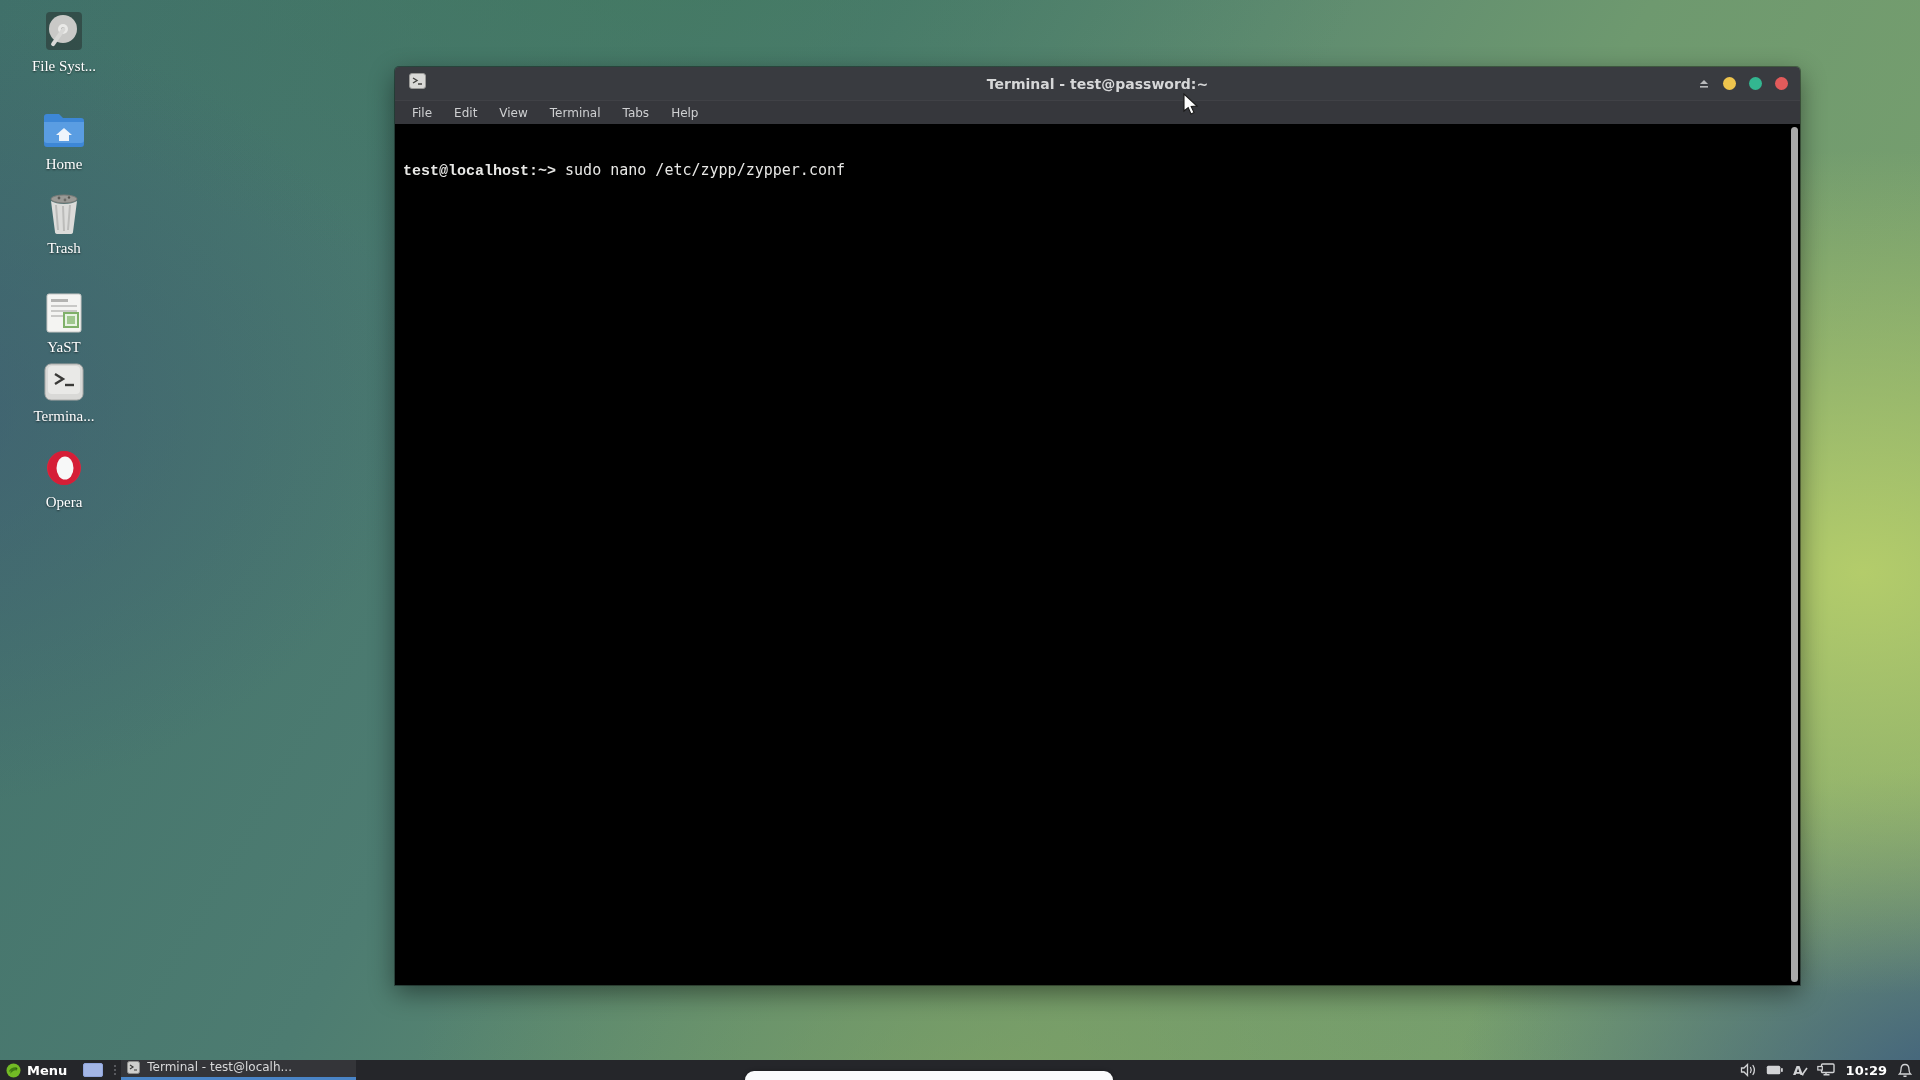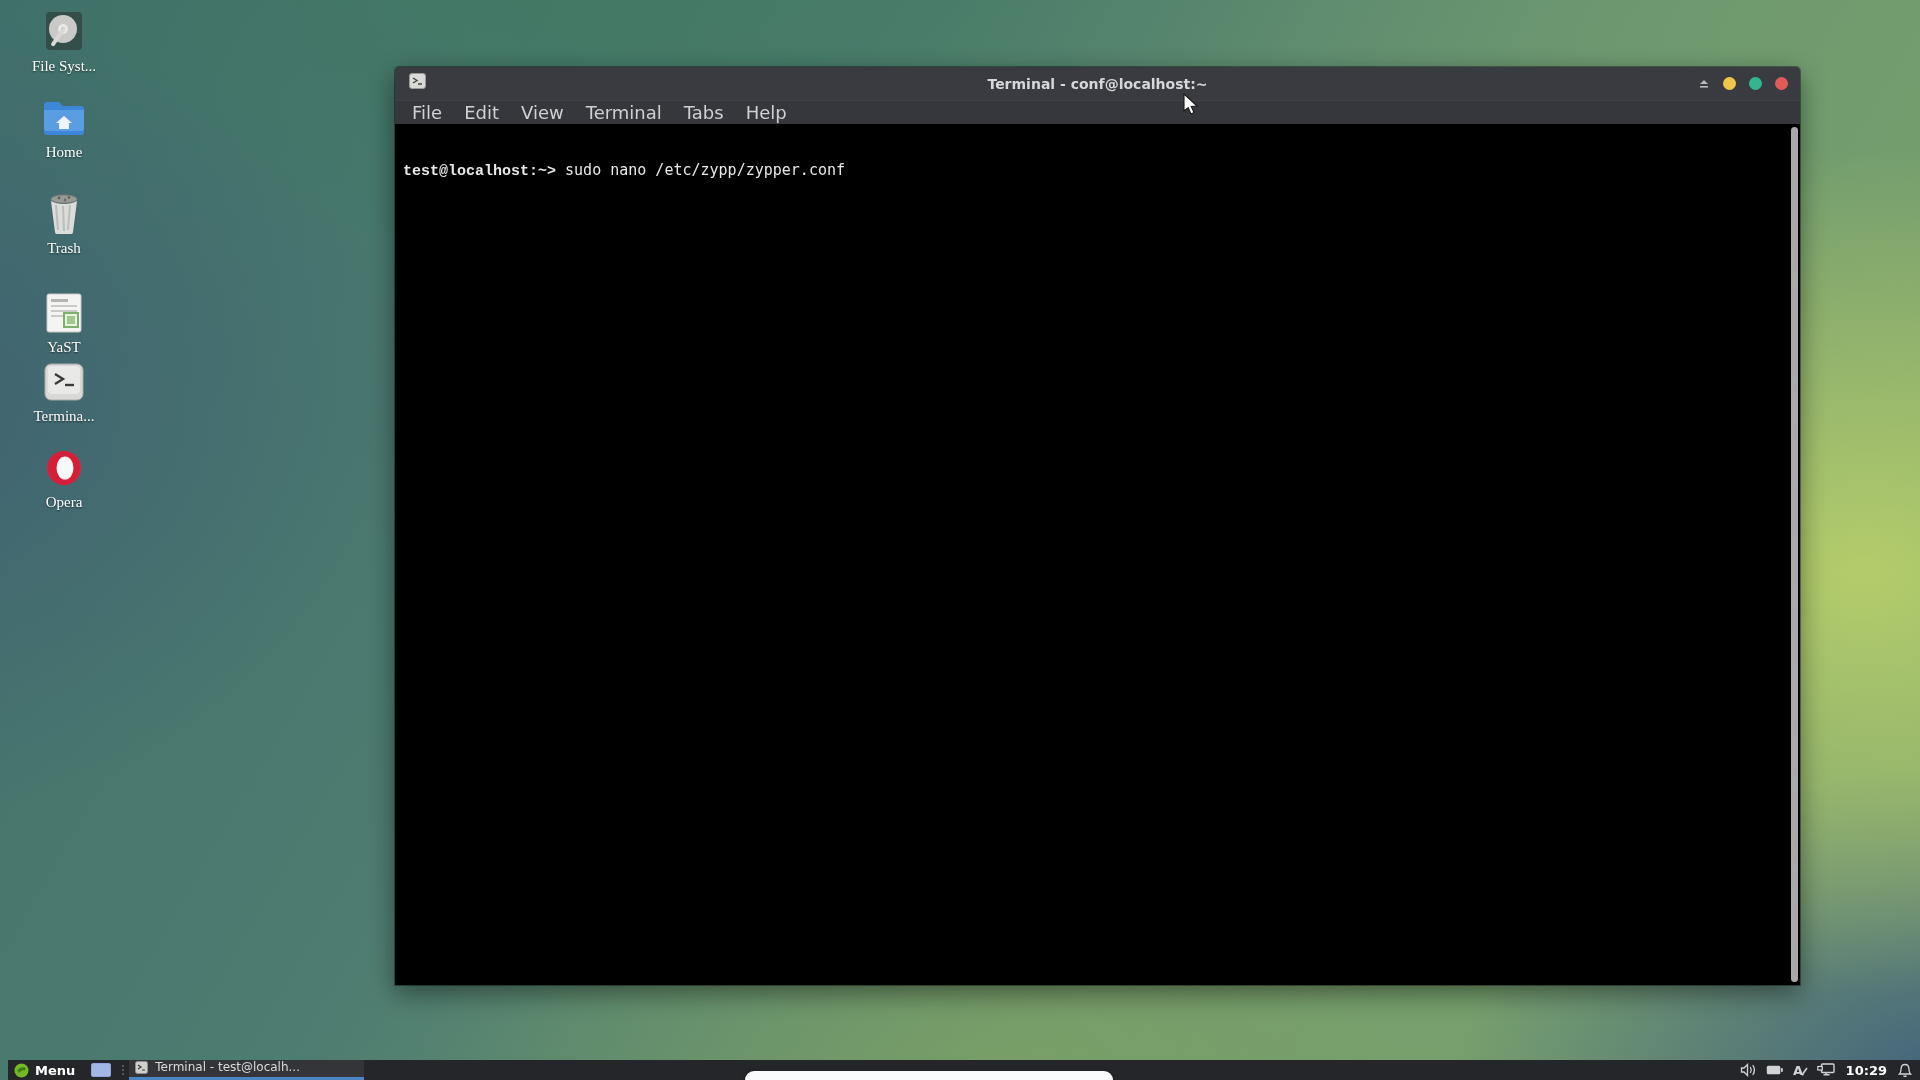--- a/index.html
+++ b/index.html
@@ -42,39 +42,39 @@
   .titlebar .title {
     flex:1; text-align:center; color:#d6d7d8; font-weight:bold; font-size:14px;
   }
   .win-controls { position:absolute; right:12px; top:0; height:33px; display:flex; align-items:center; gap:13px; }
   .ctl-dot { width:13px; height:13px; border-radius:50%; }
   .menubar {
     height:24px; background:#36373c; display:flex; align-items:center;
     padding-left:6px; flex:0 0 auto; border-top:1px solid #404146;
   }
   .menu-item {
-    color:#cfd0d2; font-size:18px; padding:2px 11px; border-radius:2px;
+    color:#cfd0d2; font-size:12px; padding:2px 11px; border-radius:2px;
   }
   .term-body {
     flex:1; background:#000; position:relative;
     font-family:"DejaVu Sans Mono","Liberation Mono",monospace;
     font-size:15px; line-height:17px; color:#e8e8e6;
     padding:4px 14px 4px 8px; white-space:pre;
   }
   .tline { height:17px; }
   .prompt { font-weight:bold;font-family:Liberation Mono, monospace; }
   .cmd { }
   .cursor-block { display:inline-block; width:9px; height:14px; background:#e8e8e6; vertical-align:-2px; margin-left:9px; }
   .scrollbar {
     position:absolute; top:3px; right:2px; bottom:3px; width:7px;
     background:#a9a9a9; border-radius:4px;
   }
   
   .taskbar {
-    position:absolute; left:8px; right:0; bottom:0; height:20px;
+    position:absolute; left:0; right:0; bottom:0; height:20px;
     background:#25262a; display:flex; align-items:center; z-index:50;
   }
   .menu-btn { display:flex; align-items:center; gap:6px; padding:0 8px 0 6px; height:100%; }
   .menu-btn .mlabel { color:#fff; font-weight:bold; font-size:13px; }
   .pager { width:20px; height:14px; background:#a3b6e6; border-radius:2px; margin:0 6px 0 8px; border:1px solid #8fa4dc; }
   .grip { display:flex; flex-direction:column; gap:2px; margin:0 5px; }
   .grip i { width:2px; height:2px; background:#6a6b70; border-radius:50%; display:block; }
   .task-btn {
     height:100%; display:flex; align-items:center; gap:7px; padding:0 10px 3px 6px;
     background:rgba(255,255,255,.07); border-bottom:3px solid #4a85c7; min-width:235px;
@@ -103,21 +103,21 @@
       <rect x="4" y="2" width="36" height="38" rx="4" fill="rgba(40,50,48,.55)"></rect>
       <circle cx="21" cy="19" r="14" fill="#c9c9c7"></circle>
       <circle cx="21" cy="19" r="5" fill="#e9e9e7"></circle>
       <circle cx="21" cy="19" r="1.8" fill="#8d8d8b"></circle>
       <rect x="19.5" y="17" width="4" height="22" rx="2" transform="rotate(35 21 19)" fill="#d8d8d6"></rect>
     </svg>
   </div>
   <div class="dlabel">File Syst...</div>
 </div>
 
-<div class="desk-icon" style="top:96px">
+<div class="desk-icon" style="top:108px">
   <div class="glyph">
     <svg width="46" height="40" viewBox="0 0 46 40">
       <path d="M3 7 q0-3 3-3 h12 l4 4 h18 q3 0 3 3 v23 q0 3-3 3 H6 q-3 0-3-3 z" fill="#3d87d6"></path>
       <path d="M3 12 h40 v18 q0 3-3 3 H6 q-3 0-3-3 z" fill="#5a9de2"></path>
       <path d="M23 18 l8 7 h-3 v6 h-10 v-6 h-3 z" fill="#eef4fb"></path>
     </svg>
   </div>
   <div class="dlabel">Home</div>
 </div>
 
@@ -176,21 +176,21 @@
 
 <div class="window">
   <div class="titlebar">
     <span class="win-icon">
       <svg width="17" height="16" viewBox="0 0 17 16">
         <rect x="0.5" y="0.5" width="16" height="15" rx="2.5" fill="#d9d9d7" stroke="#9a9a98"></rect>
         <path d="M4 5 l4 2.5 -4 2.5" fill="none" stroke="#44444 2" stroke-width="1.4"></path>
         <path d="M4 5 l4 2.5 -4 2.5 M9 11 h4" fill="none" stroke="#444442" stroke-width="1.4"></path>
       </svg>
     </span>
-    <span class="title">Terminal - conf@localhost:~</span>
+    <span class="title">Terminal - test@password:~</span>
     <span class="win-controls">
       <span style="display:flex;align-items:center;">
         <svg width="12" height="11" viewBox="0 0 12 11">
           <path d="M2 6 L6 2 L10 6 Z" fill="#b9babc"></path>
           <rect x="2" y="8" width="8" height="1.6" fill="#b9babc"></rect>
         </svg>
       </span>
       <span class="ctl-dot" style="background:#efc54d"></span>
       <span class="ctl-dot" style="background:#33b690"></span>
       <span class="ctl-dot" style="background:#e25b5b"></span>

